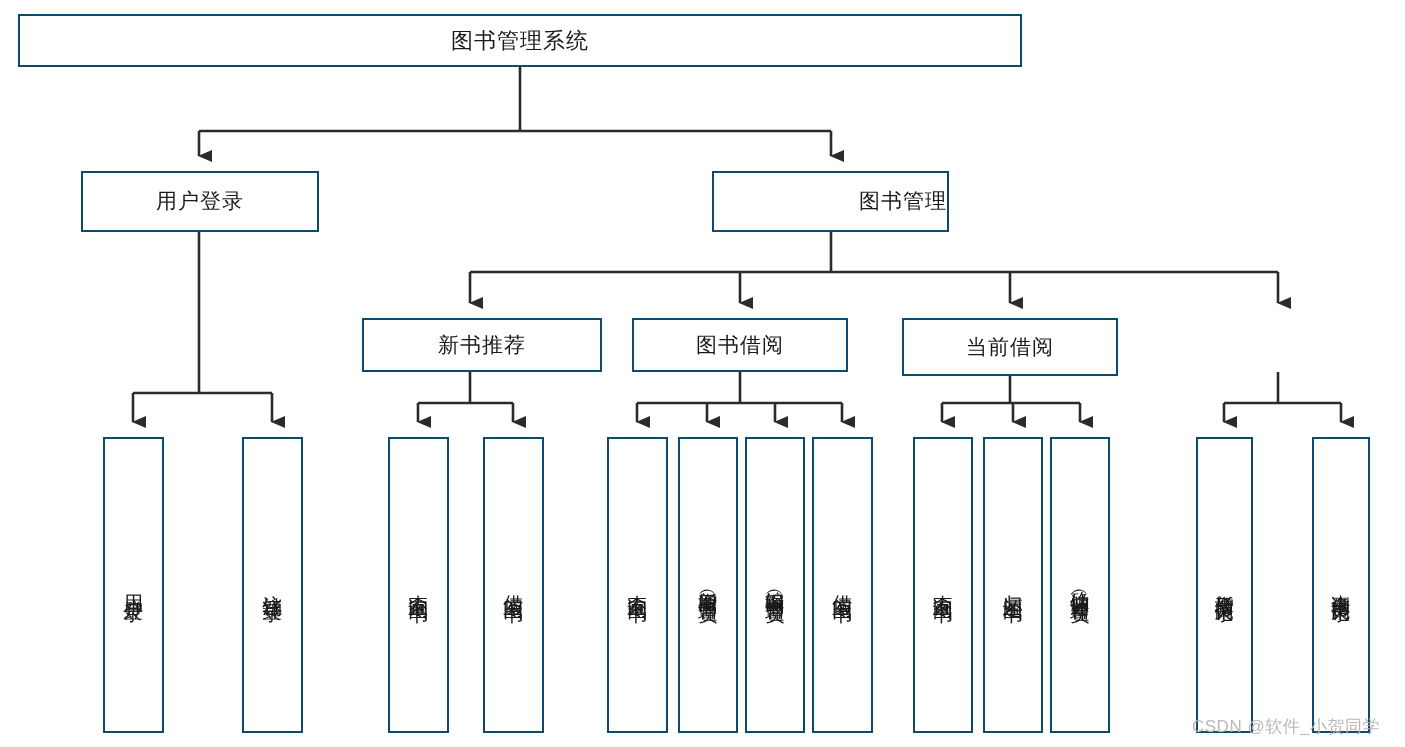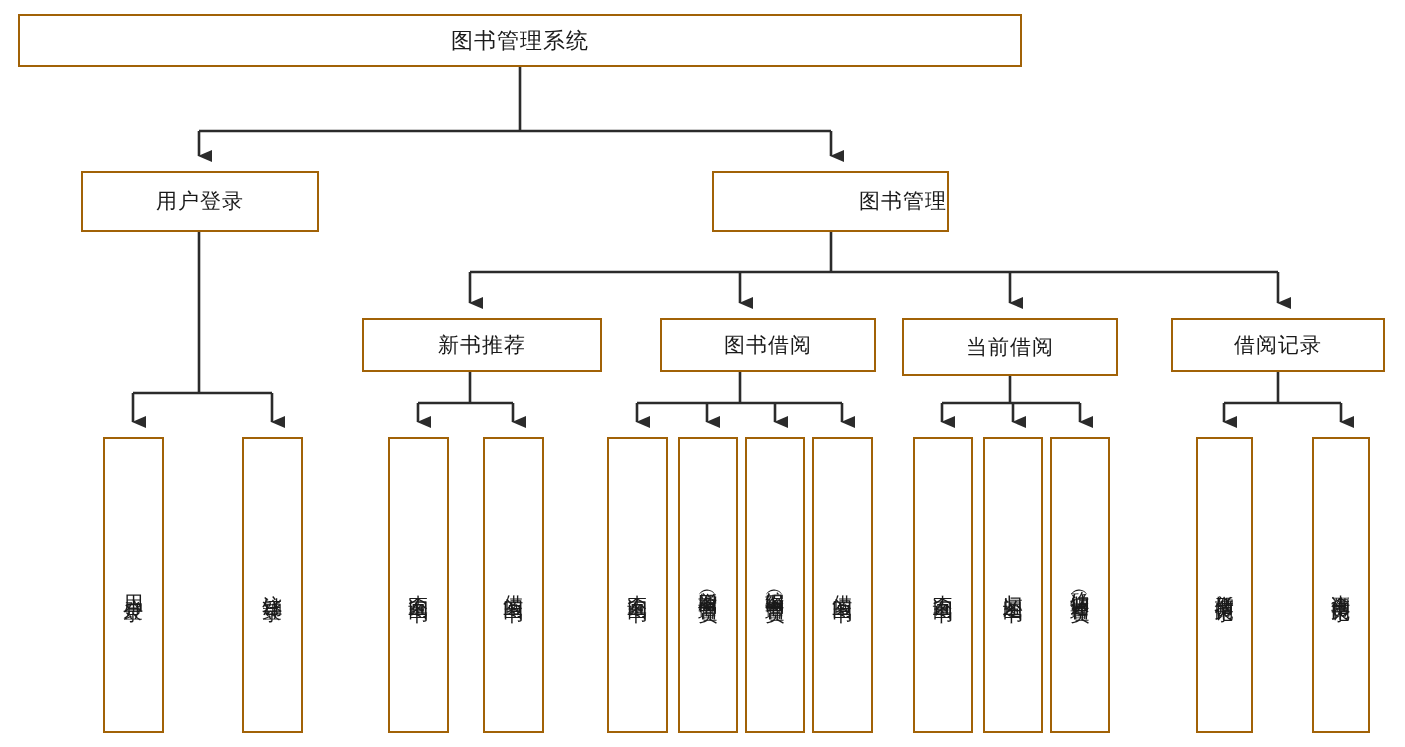--- a/index.html
+++ b/index.html
@@ -23,21 +23,21 @@
     left: 0;
     top: 0;
     width: 1405px;
     height: 747px;
     pointer-events: none;
   }
   .node {
     position: absolute;
     box-sizing: border-box;
     background: #ffffff;
-    border: 2px solid #a16207;
+    border: 2px solid #0c4a6e;
     display: flex;
     align-items: center;
     justify-content: center;
     color: #1a1a1a;
   }
   .node .label {
     display: block;
     text-align: center;
     line-height: 1.15;
     white-space: nowrap;
@@ -141,29 +141,26 @@
   <div class="node horiz" style="left:81px; top:171px; width:238px; height:61px;">
     <span class="label">用户登录</span>
   </div>
   <div class="node horiz" style="left:712px; top:171px; width:237px; height:61px;justify-content:flex-end;">
     <span class="label">图书管理</span>
   </div>
 
   <div class="node horiz" style="left:362px; top:318px; width:240px; height:54px;">
     <span class="label">新书推荐</span>
   </div>
-  <div class="node horiz" style="left:632px; top:318px; width:216px; height:54px;margin-left:28px;">
+  <div class="node horiz" style="left:632px; top:318px; width:216px; height:54px;">
     <span class="label">图书借阅</span>
   </div>
   <div class="node horiz" style="left:902px; top:318px; width:216px; height:58px;">
     <span class="label">当前借阅</span>
   </div>
-  <div class="node horiz" style="left:1171px; top:318px; width:214px; height:54px;">
-    <span class="label">借阅记录</span>
-  </div>
 
   <div class="node vert" style="left:103px; top:437px; width:61px; height:296px;">
     <span class="label">用户登录</span>
   </div>
   <div class="node vert" style="left:242px; top:437px; width:61px; height:296px;">
     <span class="label">注销登录</span>
   </div>
 
   <div class="node vert" style="left:388px; top:437px; width:61px; height:296px;">
     <span class="label">查询图书</span>
@@ -195,14 +192,15 @@
     <span class="label">确认归还（管理员）</span>
   </div>
 
   <div class="node vert tall" style="left:1196px; top:437px; width:57px; height:296px;">
     <span class="label">新增借阅记录</span>
   </div>
   <div class="node vert tall" style="left:1312px; top:437px; width:58px; height:296px;">
     <span class="label">查询借阅记录</span>
   </div>
 
+  <div class="watermark" style="left:1192px; top:715px;">CSDN @软件_小贺同学</div>
 
 </div>
 
 </body></html>

